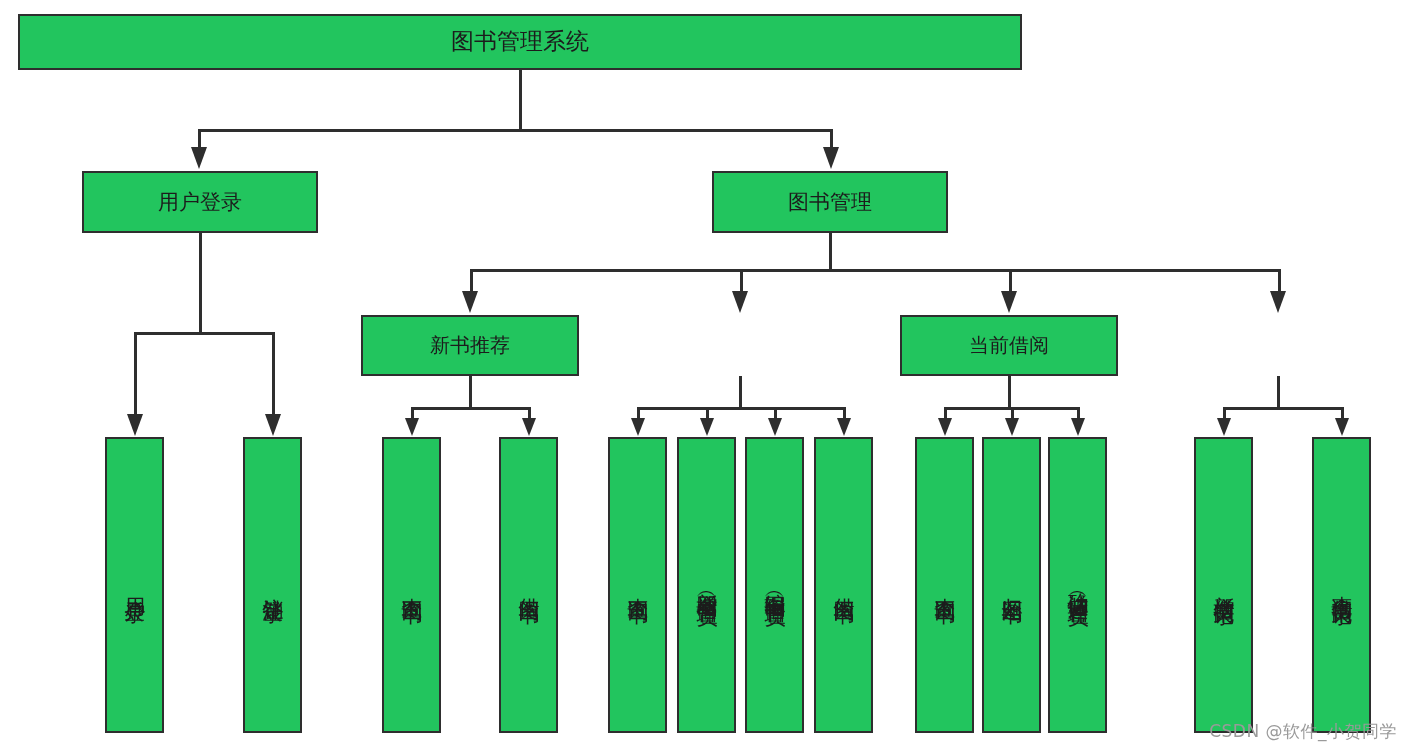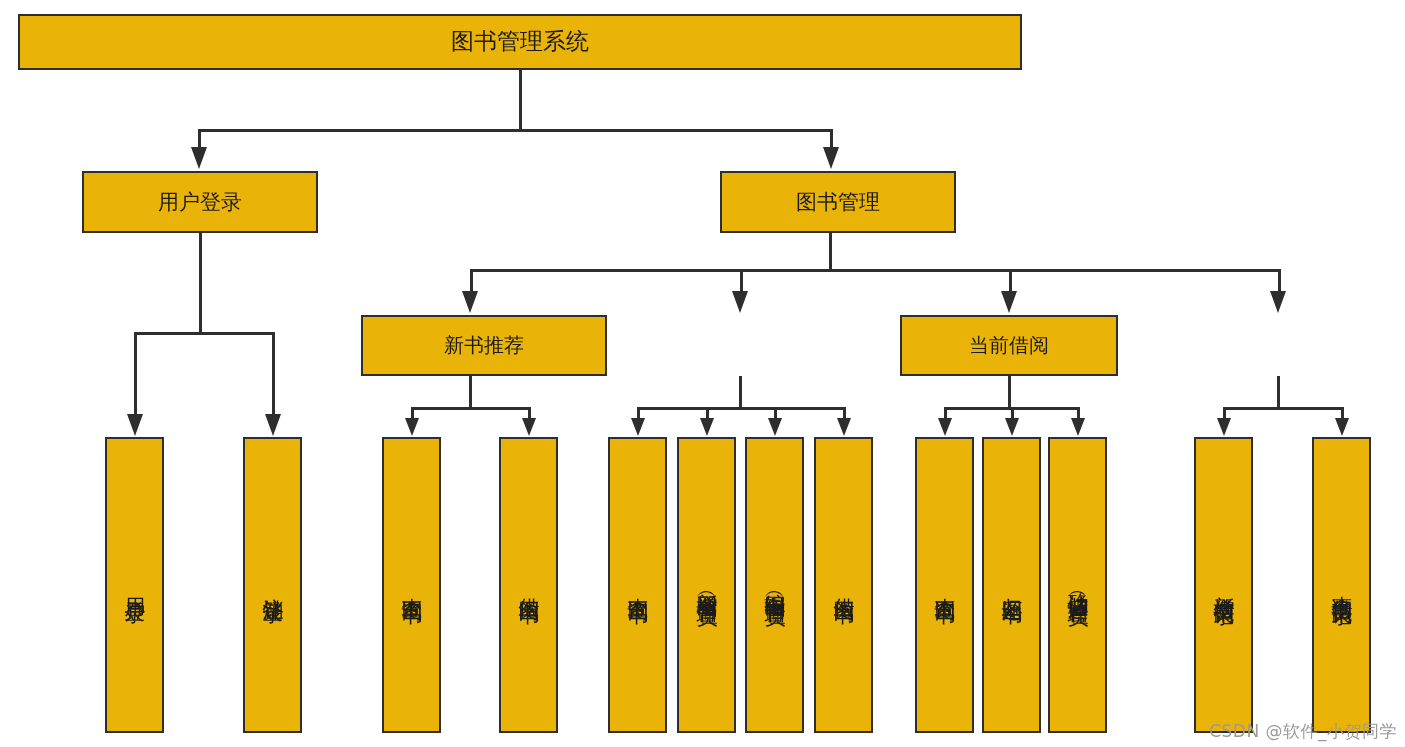--- a/index.html
+++ b/index.html
@@ -13,21 +13,21 @@
     width:1405px;
     height:747px;
     background:#ffffff;
     overflow:hidden;
   }
   
   .node{
     position:absolute;
     box-sizing:border-box;
     border:2.5px solid #2e2e2e;
-    background:#eab308;
+    background:#22c55e;
     display:flex;
     align-items:center;
     justify-content:center;
     text-align:center;
     line-height:1.18;
   }
   .node.root{ font-size:23px; }
   .node.lvl1{ font-size:21px; }
   .node.lvl2{ font-size:20px; }
   .node.leaf{
@@ -87,21 +87,21 @@
   <div class="hline" style="left:198px;top:129px;width:634px;"></div>
   <div class="vline" style="left:198px;top:129px;height:20px;"></div>
   <div class="arrow" style="left:191px;top:147px;"></div>
   <div class="vline" style="left:830px;top:129px;height:20px;"></div>
   <div class="arrow" style="left:823px;top:147px;"></div>
 
   <div class="node lvl1" style="left:82px;top:171px;width:236px;height:62px;">
     <span>用户登录</span>
   </div>
 
-  <div class="node lvl1" style="left:712px;top:171px;width:236px;height:62px;margin-left:8px;">
+  <div class="node lvl1" style="left:712px;top:171px;width:236px;height:62px;">
     <span>图书管理</span>
   </div>
 
   <div class="vline" style="left:199px;top:233px;height:100px;"></div>
   <div class="hline" style="left:134px;top:332px;width:138px;"></div>
   <div class="vline" style="left:134px;top:332px;height:84px;"></div>
   <div class="arrow" style="left:127px;top:414px;"></div>
   <div class="vline" style="left:272px;top:332px;height:84px;"></div>
   <div class="arrow" style="left:265px;top:414px;"></div>
 
@@ -113,21 +113,21 @@
 
   <div class="vline" style="left:740px;top:269px;height:24px;"></div>
   <div class="arrow" style="left:732px;top:291px;"></div>
 
   <div class="vline" style="left:1009px;top:269px;height:24px;"></div>
   <div class="arrow" style="left:1001px;top:291px;"></div>
 
   <div class="vline" style="left:1278px;top:269px;height:24px;"></div>
   <div class="arrow" style="left:1270px;top:291px;"></div>
 
-  <div class="node lvl2" style="left:361px;top:315px;width:246px;height:61px;">
+  <div class="node lvl2" style="left:361px;top:315px;width:218px;height:61px;">
     <span>新书推荐</span>
   </div>
   <div class="node lvl2" style="left:900px;top:315px;width:218px;height:61px;">
     <span>当前借阅</span>
   </div>
 
   <div class="vline" style="left:469px;top:376px;height:33px;"></div>
   <div class="hline" style="left:411px;top:407px;width:117px;"></div>
   <div class="vline" style="left:411px;top:407px;height:12px;"></div>
   <div class="arrow small" style="left:405px;top:418px;"></div>

